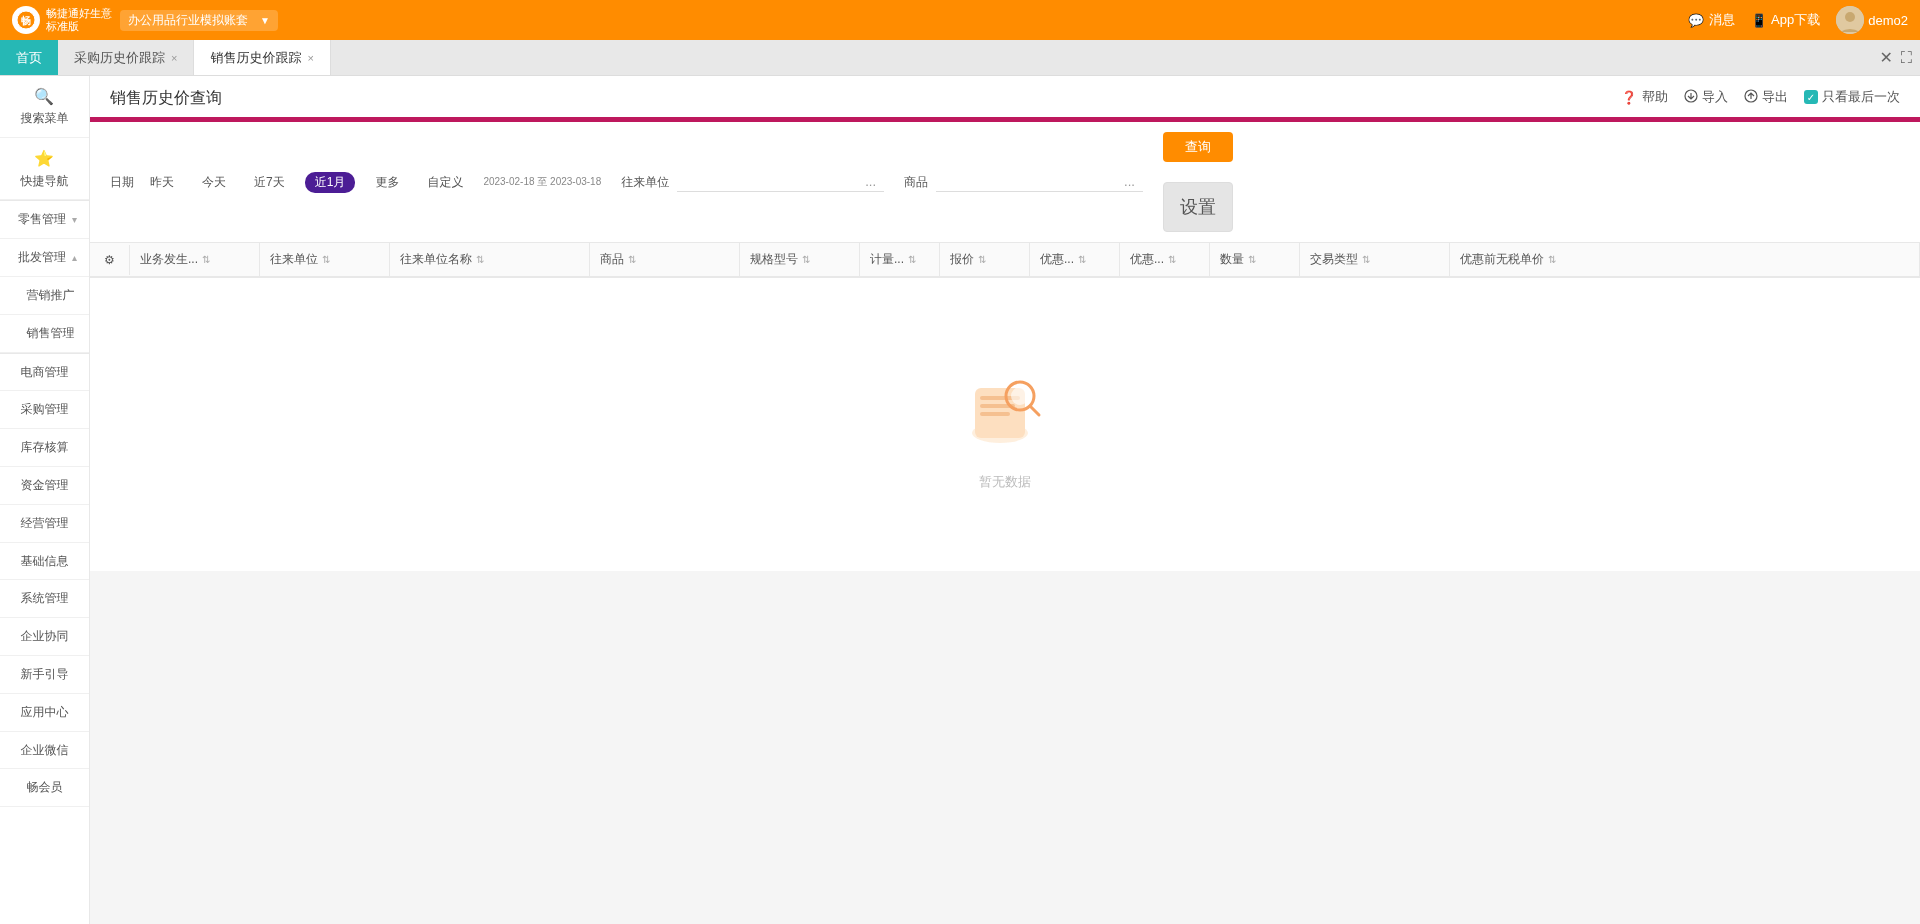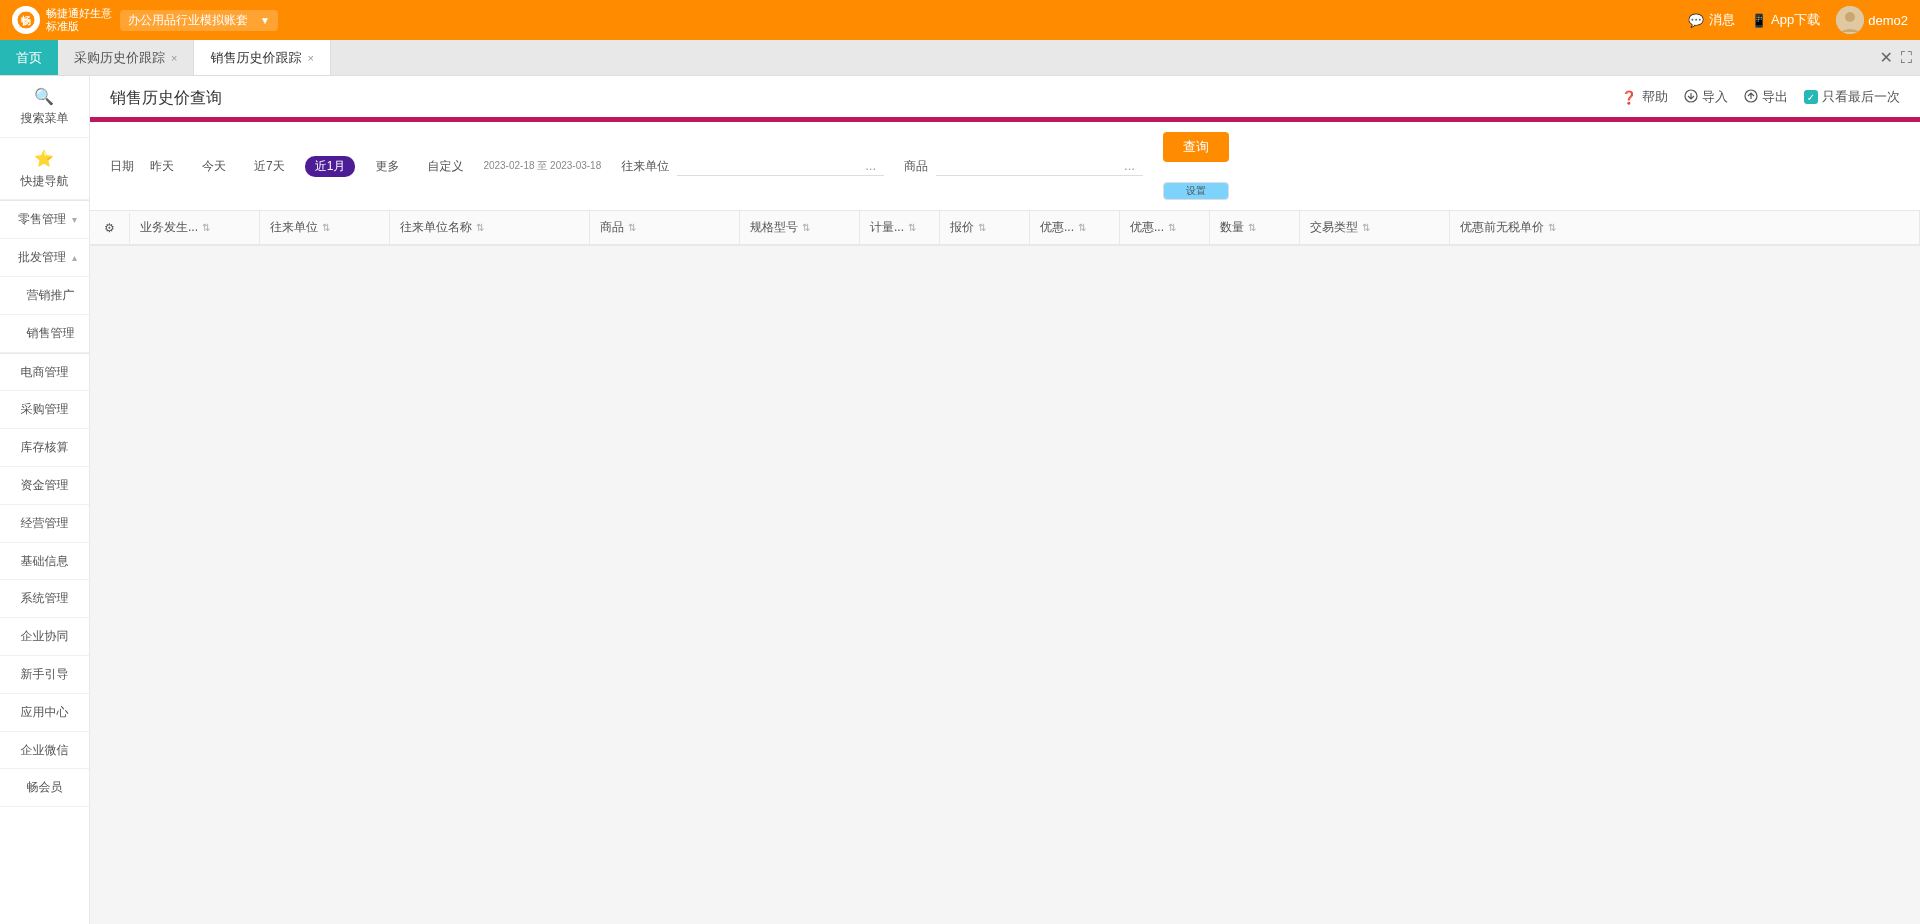--- a/index.html
+++ b/index.html
@@ -100,22 +100,22 @@
       border-bottom: 1px solid #ddd; padding: 2px 0;
     }
     .filter-dots { font-size: 13px; color: #999; cursor: pointer; padding: 0 8px; }
 
     .query-btn {
       background: #ff8c00; color: #fff; border: none;
       padding: 6px 20px; border-radius: 4px; font-size: 13px;
       cursor: pointer; white-space: nowrap;
     }
     .settings-btn {
-      background: #7dd3fc; color: #555; border: 1px solid #ddd;
-      padding: 1px 16px; border-radius: 4px; font-size: 10px;
+      background: #e5e5e5; color: #555; border: 1px solid #ddd;
+      padding: 12px 16px; border-radius: 4px; font-size: 18px;
       cursor: pointer;
     }
     .btn-group { display: flex; flex-direction: column; gap: 20px; }
 
     
     .table-container { background: #fff; margin: 0; }
     .table-header {
       display: flex; align-items: center;
       border-bottom: 2px solid #e8e8e8;
       background: #fafafa;
@@ -406,16 +406,33 @@
           <div class="th col-trade-type">
             <span>交易类型</span>
             <span class="sort-icon">⇅</span>
           </div>
           <div class="th col-pretax-price">
             <span>优惠前无税单价</span>
             <span class="sort-icon">⇅</span>
           </div>
         </div>
 
+        <div class="empty-state">
+          <div style="margin-bottom:12px;">
+            <svg width="100" height="100" viewBox="0 0 100 100">
+
+              <ellipse cx="45" cy="75" rx="28" ry="10" fill="#fde8d0" opacity="0.7"></ellipse>
+              <rect x="20" y="30" width="50" height="50" rx="6" fill="#fddfc0"></rect>
+              <rect x="25" y="38" width="40" height="4" rx="2" fill="#f5c090"></rect>
+              <rect x="25" y="46" width="35" height="4" rx="2" fill="#f5c090"></rect>
+              <rect x="25" y="54" width="30" height="4" rx="2" fill="#f5c090"></rect>
+
+              <circle cx="65" cy="38" r="14" fill="none" stroke="#f5a060" stroke-width="3"></circle>
+              <circle cx="65" cy="38" r="9" fill="#fff" opacity="0.6"></circle>
+              <line x1="75" y1="48" x2="84" y2="57" stroke="#f5a060" stroke-width="3" stroke-linecap="round"></line>
+            </svg>
+          </div>
+          <span class="empty-text">暂无数据</span>
+        </div>
       </div>
     </div>
   </div>
 </div>
 
 </body></html>

